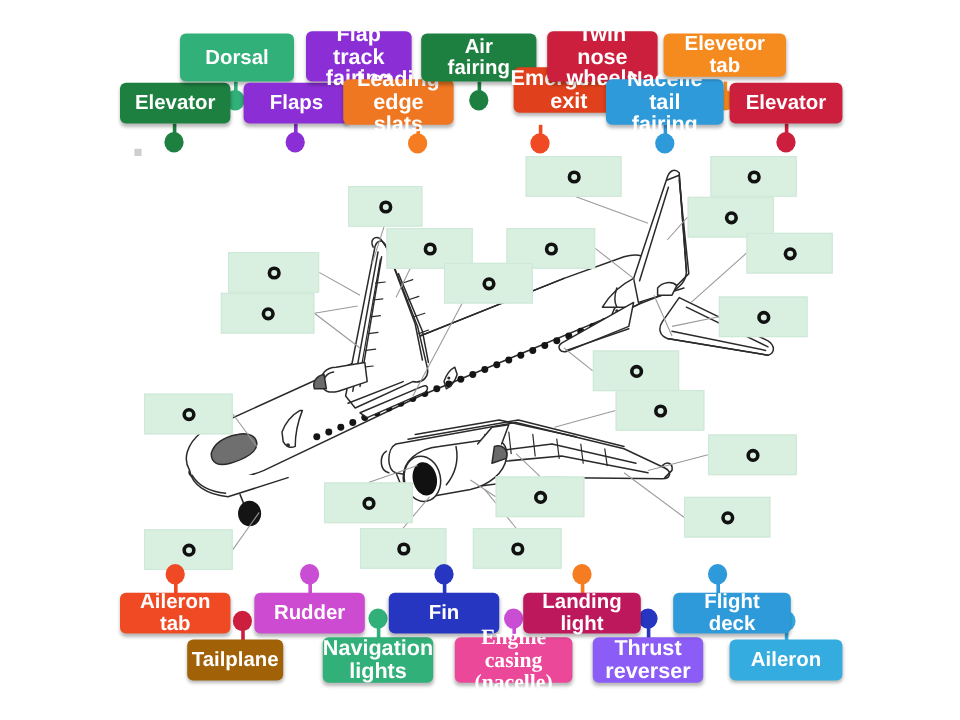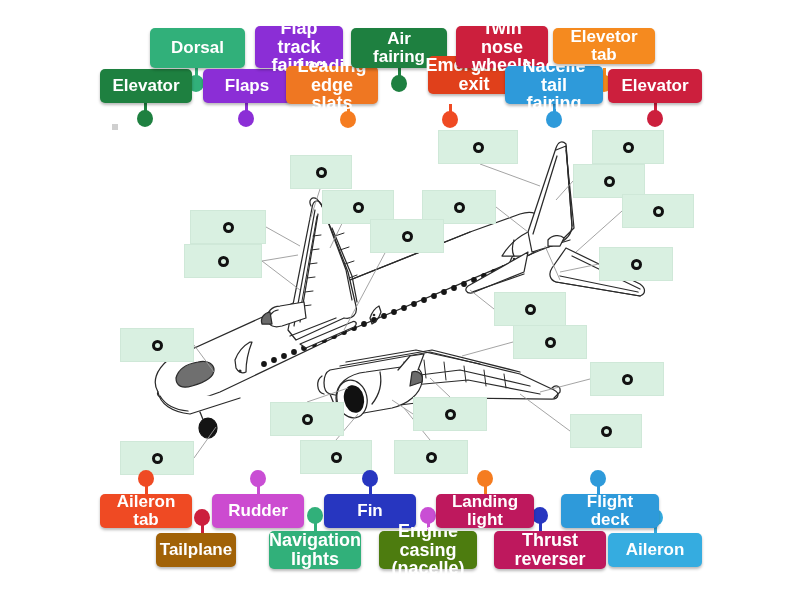--- a/index.html
+++ b/index.html
@@ -421,22 +421,22 @@
       <div class="chip one-line" style="left: 553px; top: 28px; width: 102px; height: 36px; background: rgb(245, 138, 31);">Elevetor tab</div>
       <div class="chip one-line" style="left: 608px; top: 69px; width: 94px; height: 34px; background: rgb(204, 31, 61);">Elevator</div>
     </div>
   <div id="chips-bottom">
       <div class="chip one-line" style="left: 100px; top: 494px; width: 92px; height: 34px; background: rgb(239, 74, 35);">Aileron tab</div>
       <div class="chip one-line" style="left: 156px; top: 533px; width: 80px; height: 34px; background: #a16207;">Tailplane</div>
       <div class="chip one-line" style="left: 212px; top: 494px; width: 92px; height: 34px; background: rgb(204, 75, 208);">Rudder</div>
       <div class="chip two-line" style="left: 269px; top: 531px; width: 92px; height: 38px; background: rgb(49, 176, 122);">Navigation
 lights</div>
       <div class="chip one-line" style="left: 324px; top: 494px; width: 92px; height: 34px; background: rgb(39, 54, 192);">Fin</div>
-      <div class="chip two-line" style="left: 379px; top: 531px; width: 98px; height: 38px; background: #4d7c0f;">Engine casing
+      <div class="chip two-line" style="left: 379px; top: 531px; width: 98px; height: 38px; background: #ec4899; font-family: Liberation Serif, serif;">Engine casing
 (nacelle)</div>
       <div class="chip one-line" style="left: 436px; top: 494px; width: 98px; height: 34px; background: #be185d;">Landing light</div>
-      <div class="chip two-line" style="left: 494px; top: 531px; width: 112px; height: 38px; background: #be185d;">Thrust
+      <div class="chip two-line" style="left: 494px; top: 531px; width: 92px; height: 38px; background: #8b5cf6;">Thrust
 reverser</div>
       <div class="chip one-line" style="left: 549px; top: 494px; width: 98px; height: 34px; background: rgb(46, 154, 218); margin-left: 12px;">Flight deck</div>
       <div class="chip one-line" style="left: 608px; top: 533px; width: 94px; height: 34px; background: rgb(53, 172, 224);">Aileron</div>
     </div>
 
 </div>
 
 </body></html>

